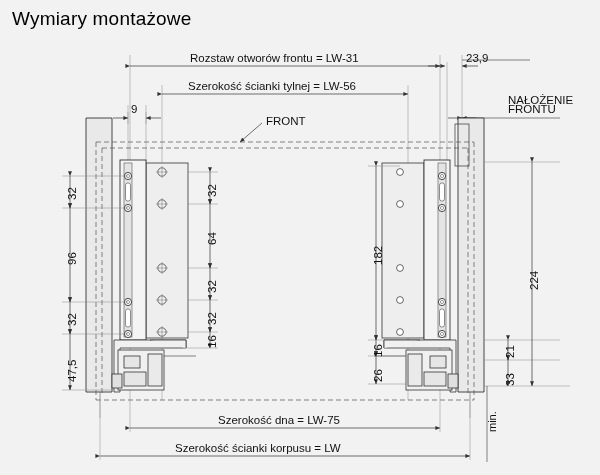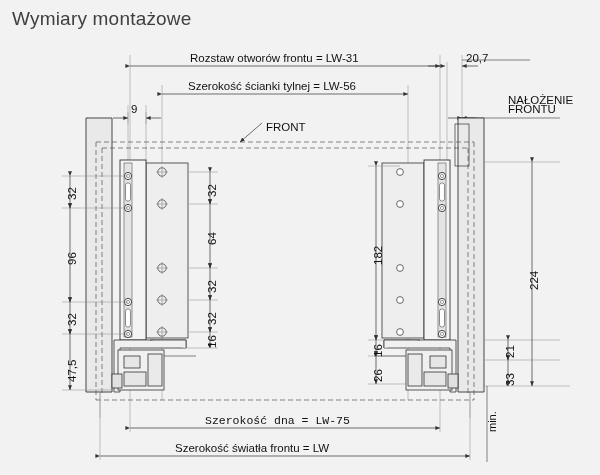--- a/index.html
+++ b/index.html
@@ -11,21 +11,21 @@
     position: relative;
     overflow: hidden;
     font-family: "Liberation Sans", sans-serif;
     color: #1a1a1a;
   }
   #title {
     position: absolute;
     left: 12px; top: 8px;
     font-size: 19px;
     letter-spacing: 0.2px;
-    color: #404040;
+    color: #000000;
     white-space: nowrap;
   }
   #canvas {
     position: absolute;
     left: 0; top: 0;
     width: 600px; height: 475px;
   }
   .lbl {
     position: absolute;
     font-size: 11.5px;
@@ -247,27 +247,27 @@
     </g>
   </g>
 </svg>
 
 <div class="lbl drawing-text" style="left:190px; top:52px;">Rozstaw otworów frontu = LW-31</div>
 
 <div class="lbl drawing-text" style="left:188px; top:80px;">Szerokość ścianki tylnej = LW-56</div>
 
 <div class="lbl drawing-text" style="left:131px; top:103px;">9</div>
 
-<div class="lbl drawing-text" style="left:466px; top:52px;">20,7</div>
-
-<div class="lbl drawing-text" style="left:205px; top:414px;font-family:Liberation Mono, monospace;">Szerokość dna = LW-75</div>
-
-<div class="lbl drawing-text" style="left:175px; top:442px;">Szerokość światła frontu = LW</div>
-
-<div class="lbl drawing-text" style="left:266px; top:121px;">FRONT</div>
+<div class="lbl drawing-text" style="left:466px; top:52px;">23,9</div>
+
+<div class="lbl drawing-text" style="left:218px; top:414px;">Szerokość dna = LW-75</div>
+
+<div class="lbl drawing-text" style="left:175px; top:442px;">Szerokość ścianki korpusu = LW</div>
+
+<div class="lbl drawing-text" style="left:266px; top:115px;">FRONT</div>
 
 <div class="lbl drawing-text" style="left:508px; top:86px;margin-top:8px;">NAŁOŻENIE</div>
 
 <div class="lbl drawing-text" style="left:508px; top:103px;text-align:right;">FRONTU</div>
 
 <div class="lbl vert drawing-text" style="left:66px; top:200px;">32</div>
 
 <div class="lbl vert drawing-text" style="left:66px; top:265px;">96</div>
 
 <div class="lbl vert drawing-text" style="left:66px; top:326px;">32</div>

